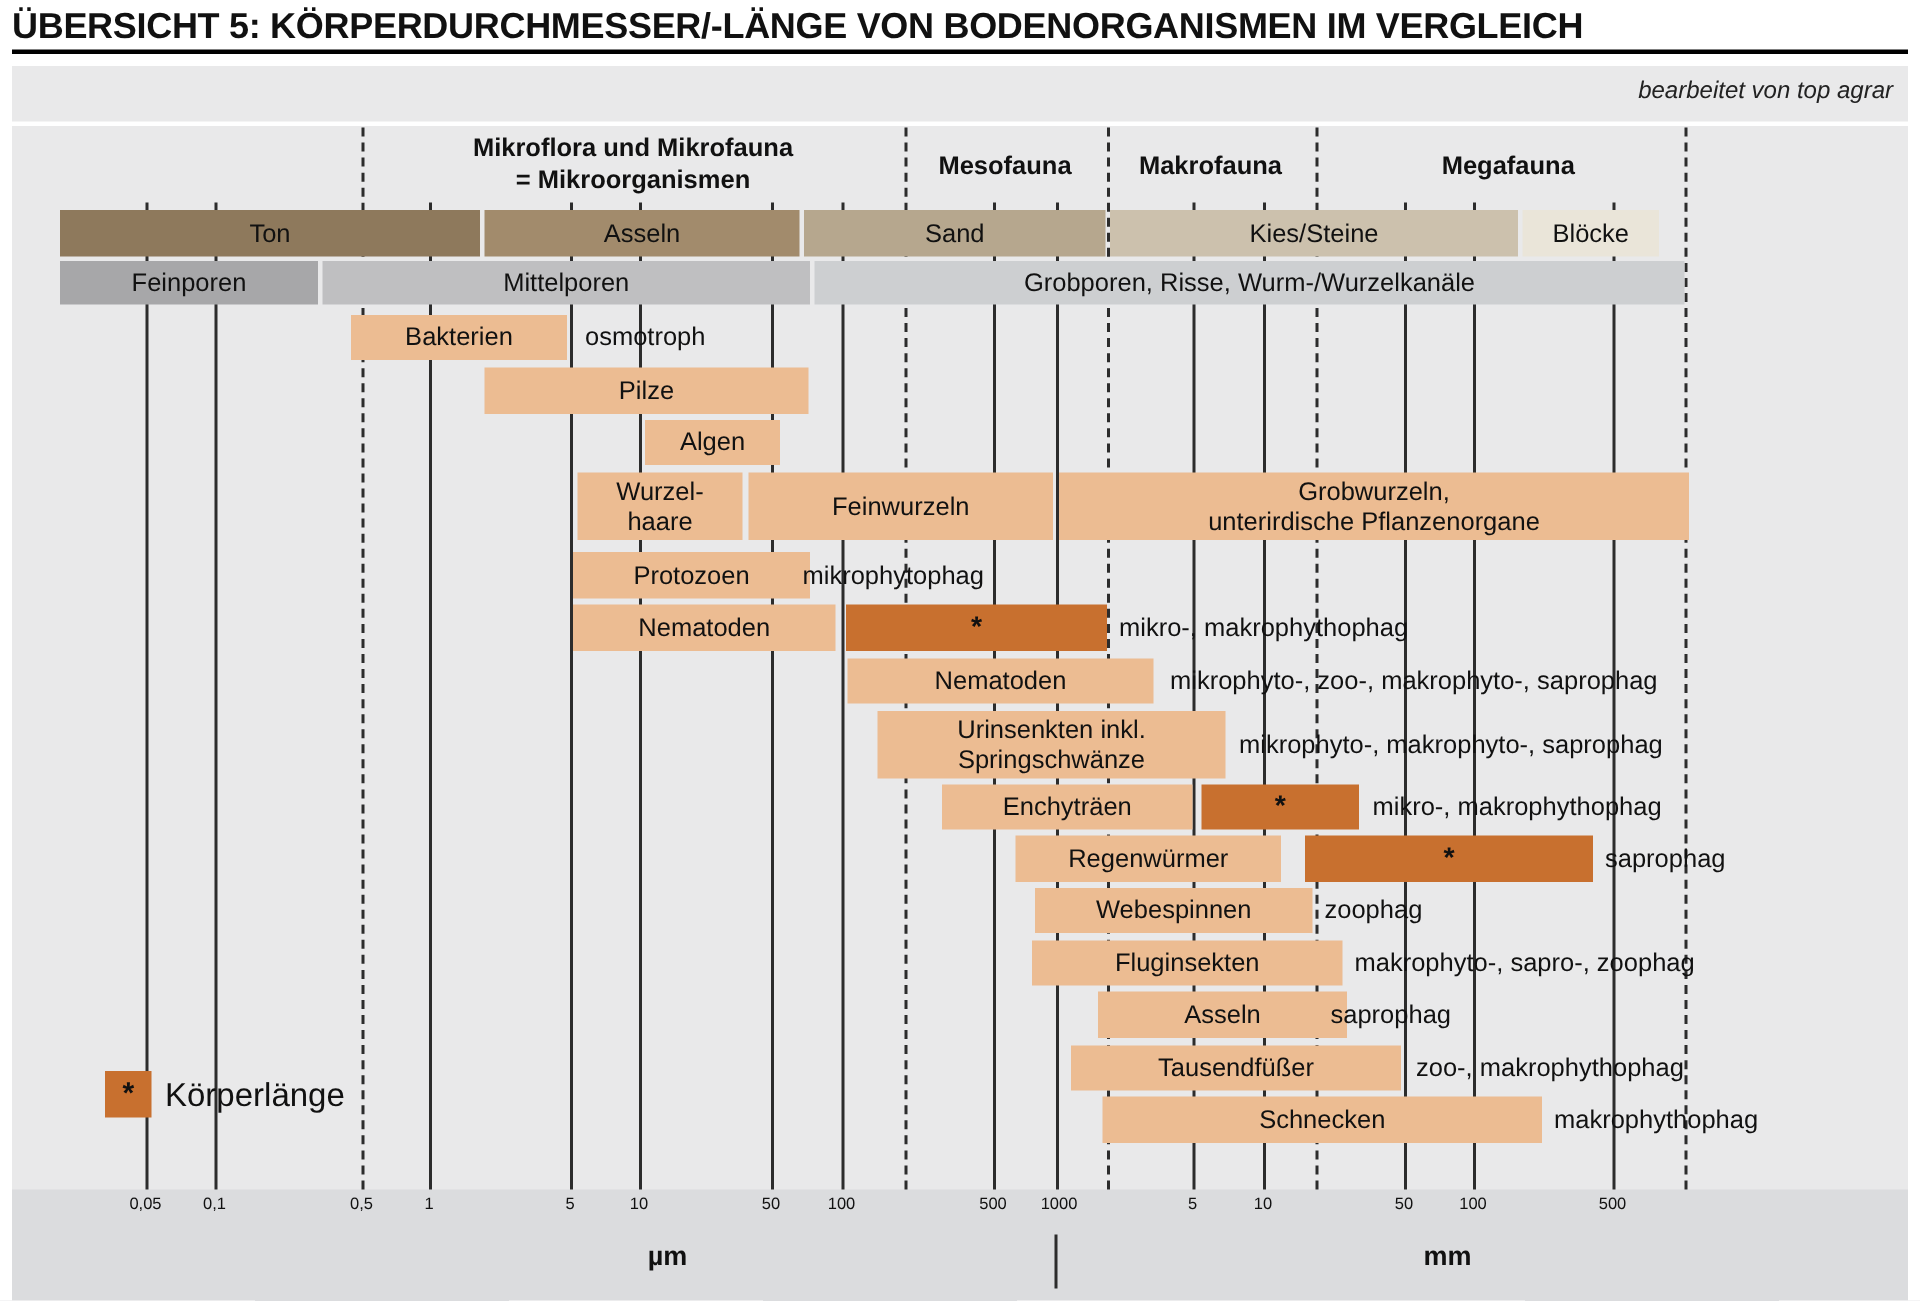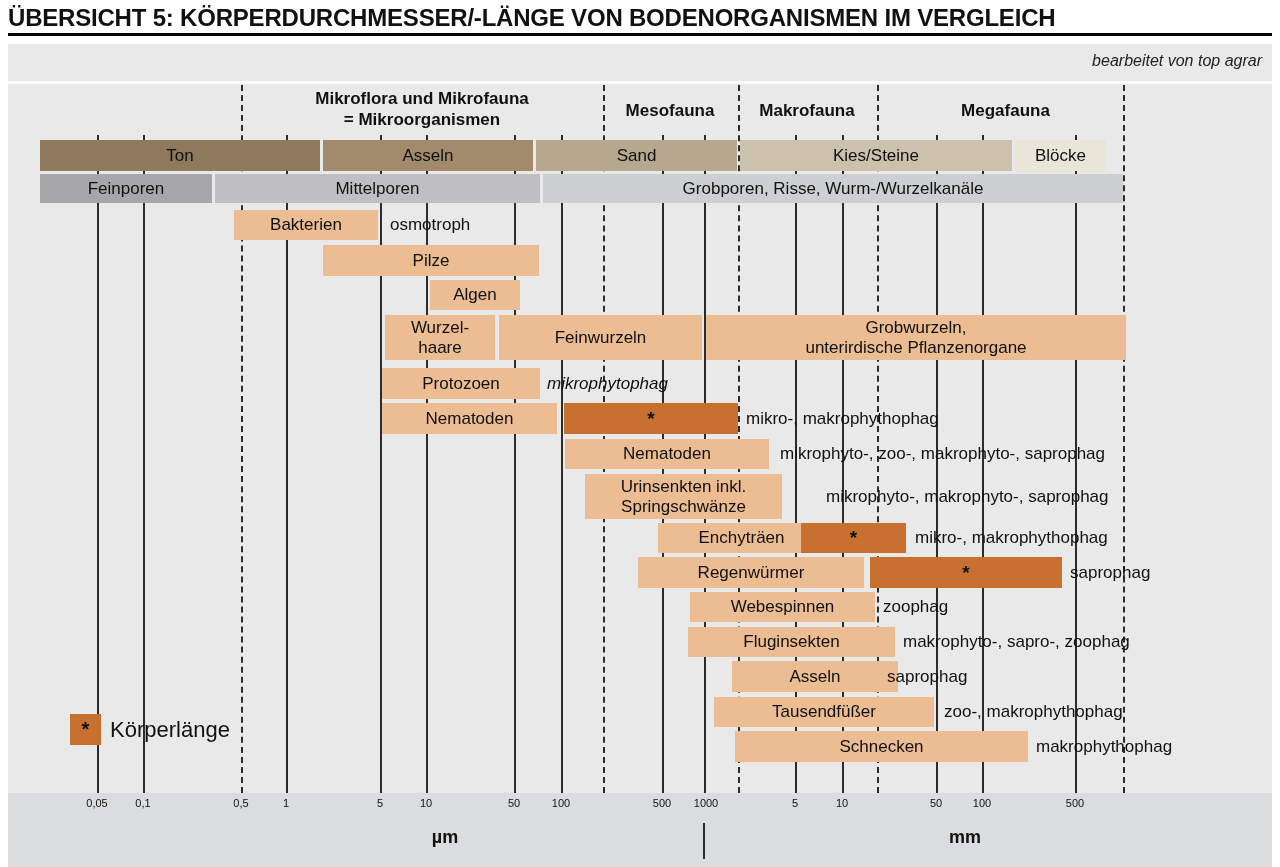--- a/index.html
+++ b/index.html
@@ -87,38 +87,38 @@
 
 <div class="abs bar" style="left: 430px; top: 280px; width: 90px; height: 30px;">Algen</div>
 
 <div class="abs bar" style="left: 385px; top: 315px; width: 110px; height: 45px;">Wurzel-
 haare</div>
 <div class="abs bar" style="left: 499px; top: 315px; width: 203px; height: 45px;">Feinwurzeln</div>
 <div class="abs bar" style="left: 706px; top: 315px; width: 420px; height: 45px;">Grobwurzeln,
 unterirdische Pflanzenorgane</div>
 
 <div class="abs bar" style="left: 382px; top: 368px; width: 158px; height: 31px;">Protozoen</div>
-<div class="abs note" style="left: 547px; top: 368px; height: 31px; font-style: italic;">mikrophytophag</div>
+<div class="abs note" style="left: 535px; top: 368px; height: 31px;">mikrophytophag</div>
 
 <div class="abs bar" style="left: 382px; top: 403px; width: 175px; height: 31px;">Nematoden</div>
 <div class="abs bar dark" style="left: 564px; top: 403px; width: 174px; height: 31px;">*</div>
 <div class="abs note" style="left: 746px; top: 403px; height: 31px;">mikro-, makrophythophag</div>
 
 <div class="abs bar" style="left: 565px; top: 439px; width: 204px; height: 30px;">Nematoden</div>
 <div class="abs note" style="left: 780px; top: 439px; height: 30px;">mikrophyto-, zoo-, makrophyto-, saprophag</div>
 
-<div class="abs bar" style="left: 585px; top: 474px; width: 197px; height: 45px;">Urinsenkten inkl.
+<div class="abs bar" style="left: 585px; top: 474px; width: 232px; height: 45px;">Urinsenkten inkl.
 Springschwänze</div>
 <div class="abs note" style="left: 826px; top: 474px; height: 45px;">mikrophyto-, makrophyto-, saprophag</div>
 
-<div class="abs bar" style="left: 628px; top: 523px; width: 167px; height: 30px; margin-left: 30px;">Enchyträen</div>
+<div class="abs bar" style="left: 628px; top: 523px; width: 167px; height: 30px;">Enchyträen</div>
 <div class="abs bar dark" style="left: 801px; top: 523px; width: 105px; height: 30px;">*</div>
 <div class="abs note" style="left: 915px; top: 523px; height: 30px;">mikro-, makrophythophag</div>
 
-<div class="abs bar" style="left: 638px; top: 557px; width: 226px; height: 31px;">Regenwürmer</div>
+<div class="abs bar" style="left: 677px; top: 557px; width: 177px; height: 31px;">Regenwürmer</div>
 <div class="abs bar dark" style="left: 870px; top: 557px; width: 192px; height: 31px;">*</div>
 <div class="abs note" style="left: 1070px; top: 557px; height: 31px;">saprophag</div>
 
 <div class="abs bar" style="left: 690px; top: 592px; width: 185px; height: 30px;">Webespinnen</div>
 <div class="abs note" style="left: 883px; top: 592px; height: 30px;">zoophag</div>
 
 <div class="abs bar" style="left: 688px; top: 627px; width: 207px; height: 30px;">Fluginsekten</div>
 <div class="abs note" style="left: 903px; top: 627px; height: 30px;">makrophyto-, sapro-, zoophag</div>
 
 <div class="abs bar" style="left: 732px; top: 661px; width: 166px; height: 31px;">Asseln</div>

